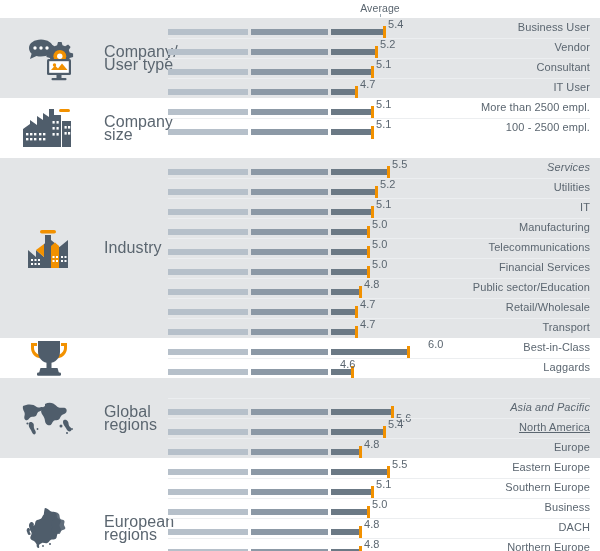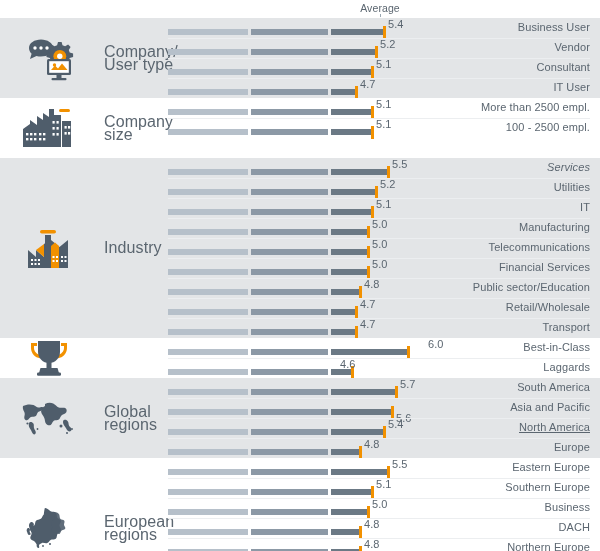--- a/index.html
+++ b/index.html
@@ -460,44 +460,32 @@
       <circle cx="41" cy="26" r="1.5"></circle>
               <circle cx="47" cy="33" r="1"></circle>
               <circle cx="52" cy="29" r="0.9"></circle>
     </g>
           </svg>
         </div>
         <div class="group-title" style="top: 26.5px;">
           <div>Global</div>
           <div>regions</div>
         </div>
-        <div class="row" style="top: 0px;">
-          <div class="bar" style="top: 11px; width: 228px;">
-            <div class="seg s1" style="width: 80px;"></div>
-            <div class="seg gap" style="width: 3px;"></div>
-            <div class="seg s2" style="width: 77px;"></div>
-            <div class="seg gap" style="width: 3px;"></div>
-            <div class="seg s3" style="width: 65px;"></div>
-          </div>
-          <div class="tick" style="left: 394.5px; top: 7.5px;"></div>
-          <div class="val" style="left: 400px; top: 0px;">5.7</div>
-          <div class="cat" style="top: 3px;">South America</div>
-        </div>
         <div class="row" style="top: 20px;">
           <div class="row-sep"></div>
           <div class="bar" style="top: 11px; width: 224px;">
             <div class="seg s1" style="width: 80px;"></div>
             <div class="seg gap" style="width: 3px;"></div>
             <div class="seg s2" style="width: 77px;"></div>
             <div class="seg gap" style="width: 3px;"></div>
             <div class="seg s3" style="width: 61px;"></div>
           </div>
           <div class="tick" style="left: 390.5px; top: 7.5px;"></div>
           <div class="val" style="left: 396px; top: 14px;">5.6</div>
-          <div class="cat" style="top: 3px;">Asia and Pacific</div>
+          <div class="cat" style="top: 3px; font-style: italic;">Asia and Pacific</div>
         </div>
         <div class="row" style="top: 40px;">
           <div class="row-sep"></div>
           <div class="bar" style="top: 11px; width: 216px;">
             <div class="seg s1" style="width: 80px;"></div>
             <div class="seg gap" style="width: 3px;"></div>
             <div class="seg s2" style="width: 77px;"></div>
             <div class="seg gap" style="width: 3px;"></div>
             <div class="seg s3" style="width: 53px;"></div>
           </div>

